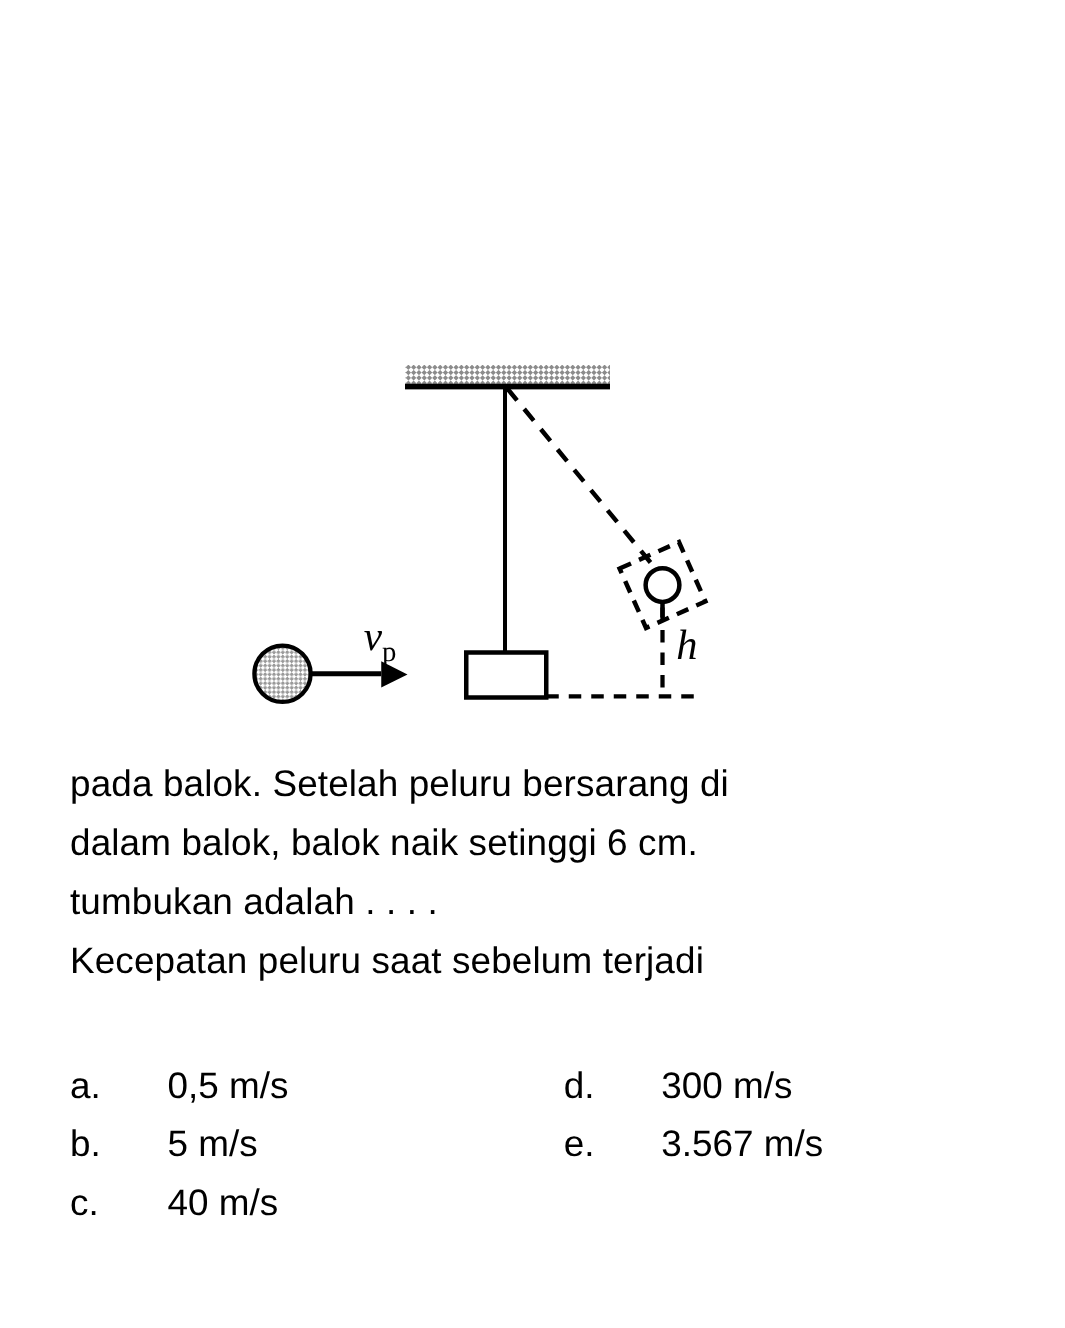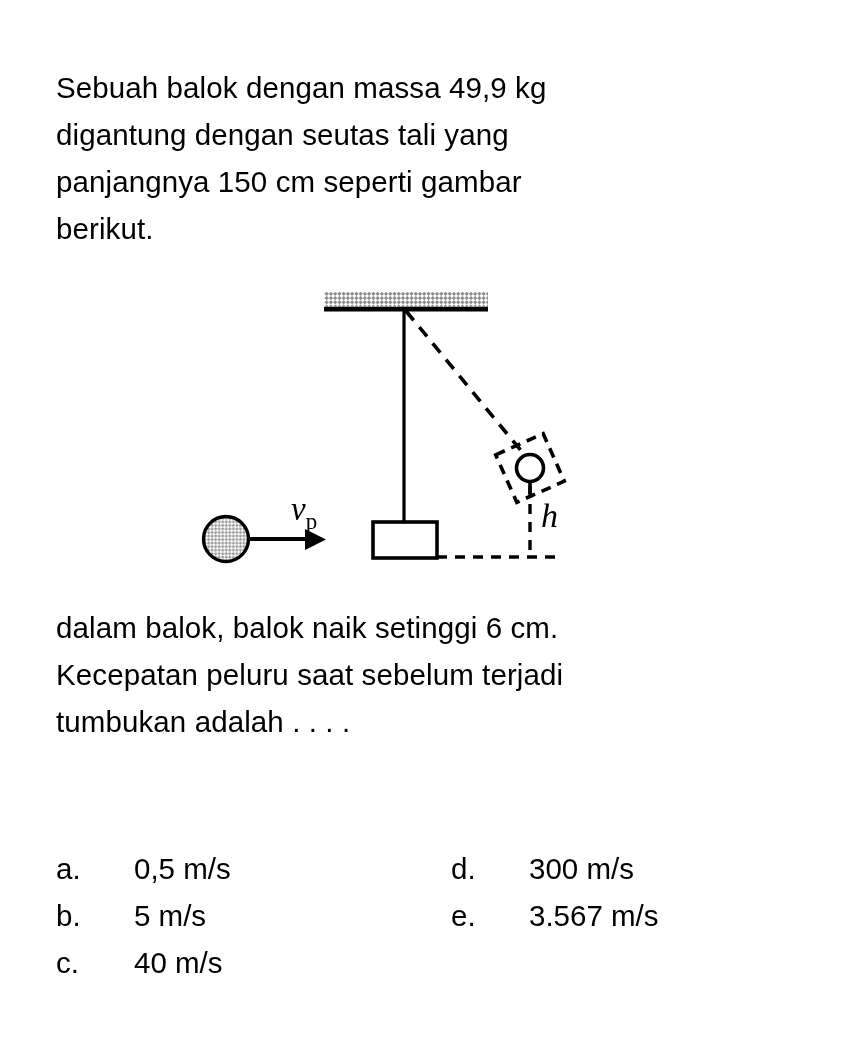--- a/index.html
+++ b/index.html
@@ -86,26 +86,20 @@
   .col-right { left: 451px; }
   .row-0 { top: 0px; }
   .row-1 { top: 47px; }
   .row-2 { top: 94px; }
 </style>
 </head>
 <body>
 
 <div class="page">
 
-  <div class="para" id="intro-paragraph">
-    <div>Sebuah balok dengan massa 49,9 kg</div>
-    <div>digantung dengan seutas tali yang</div>
-    <div>panjangnya 150 cm seperti gambar</div>
-    <div>berikut.</div>
-  </div>
 
   <div id="figure">
     <svg width="852" height="330" viewBox="0 0 852 330" xmlns="http://www.w3.org/2000/svg">
       <defs>
         <pattern id="hatchPattern" width="6" height="6" patternUnits="userSpaceOnUse" patternTransform="rotate(45)">
           <rect width="6" height="6" fill="#ffffff"></rect>
           <rect width="3" height="3" fill="#8c8c8c"></rect>
           <rect x="3" y="3" width="3" height="3" fill="#8c8c8c"></rect>
         </pattern>
         <pattern id="bulletPattern" width="5" height="5" patternUnits="userSpaceOnUse" patternTransform="rotate(45)">
@@ -145,23 +139,24 @@
 
       <text x="291" y="258" font-family="Liberation Serif, serif" font-size="33" font-style="italic" fill="#000000">
         <tspan>v</tspan><tspan dy="9" font-size="23" font-style="normal">p</tspan>
       </text>
 
       <text x="541" y="265" font-family="Liberation Serif, serif" font-size="34" font-style="italic" fill="#000000">h</text>
     </svg>
   </div>
 
   <div class="para" id="problem-paragraph">
+    <div>pada balok. Setelah peluru bersarang di</div>
     <div>dalam balok, balok naik setinggi 6 cm.</div>
+    <div>tumbukan adalah . . . .</div>
     <div>Kecepatan peluru saat sebelum terjadi</div>
-    <div>tumbukan adalah . . . .</div>
   </div>
 
   <div id="options">
 
     <div class="opt col-left row-0">
       <span class="opt-letter">a.</span>
       <span class="opt-value">0,5 m/s</span>
     </div>
     <div class="opt col-left row-1">
       <span class="opt-letter">b.</span>

